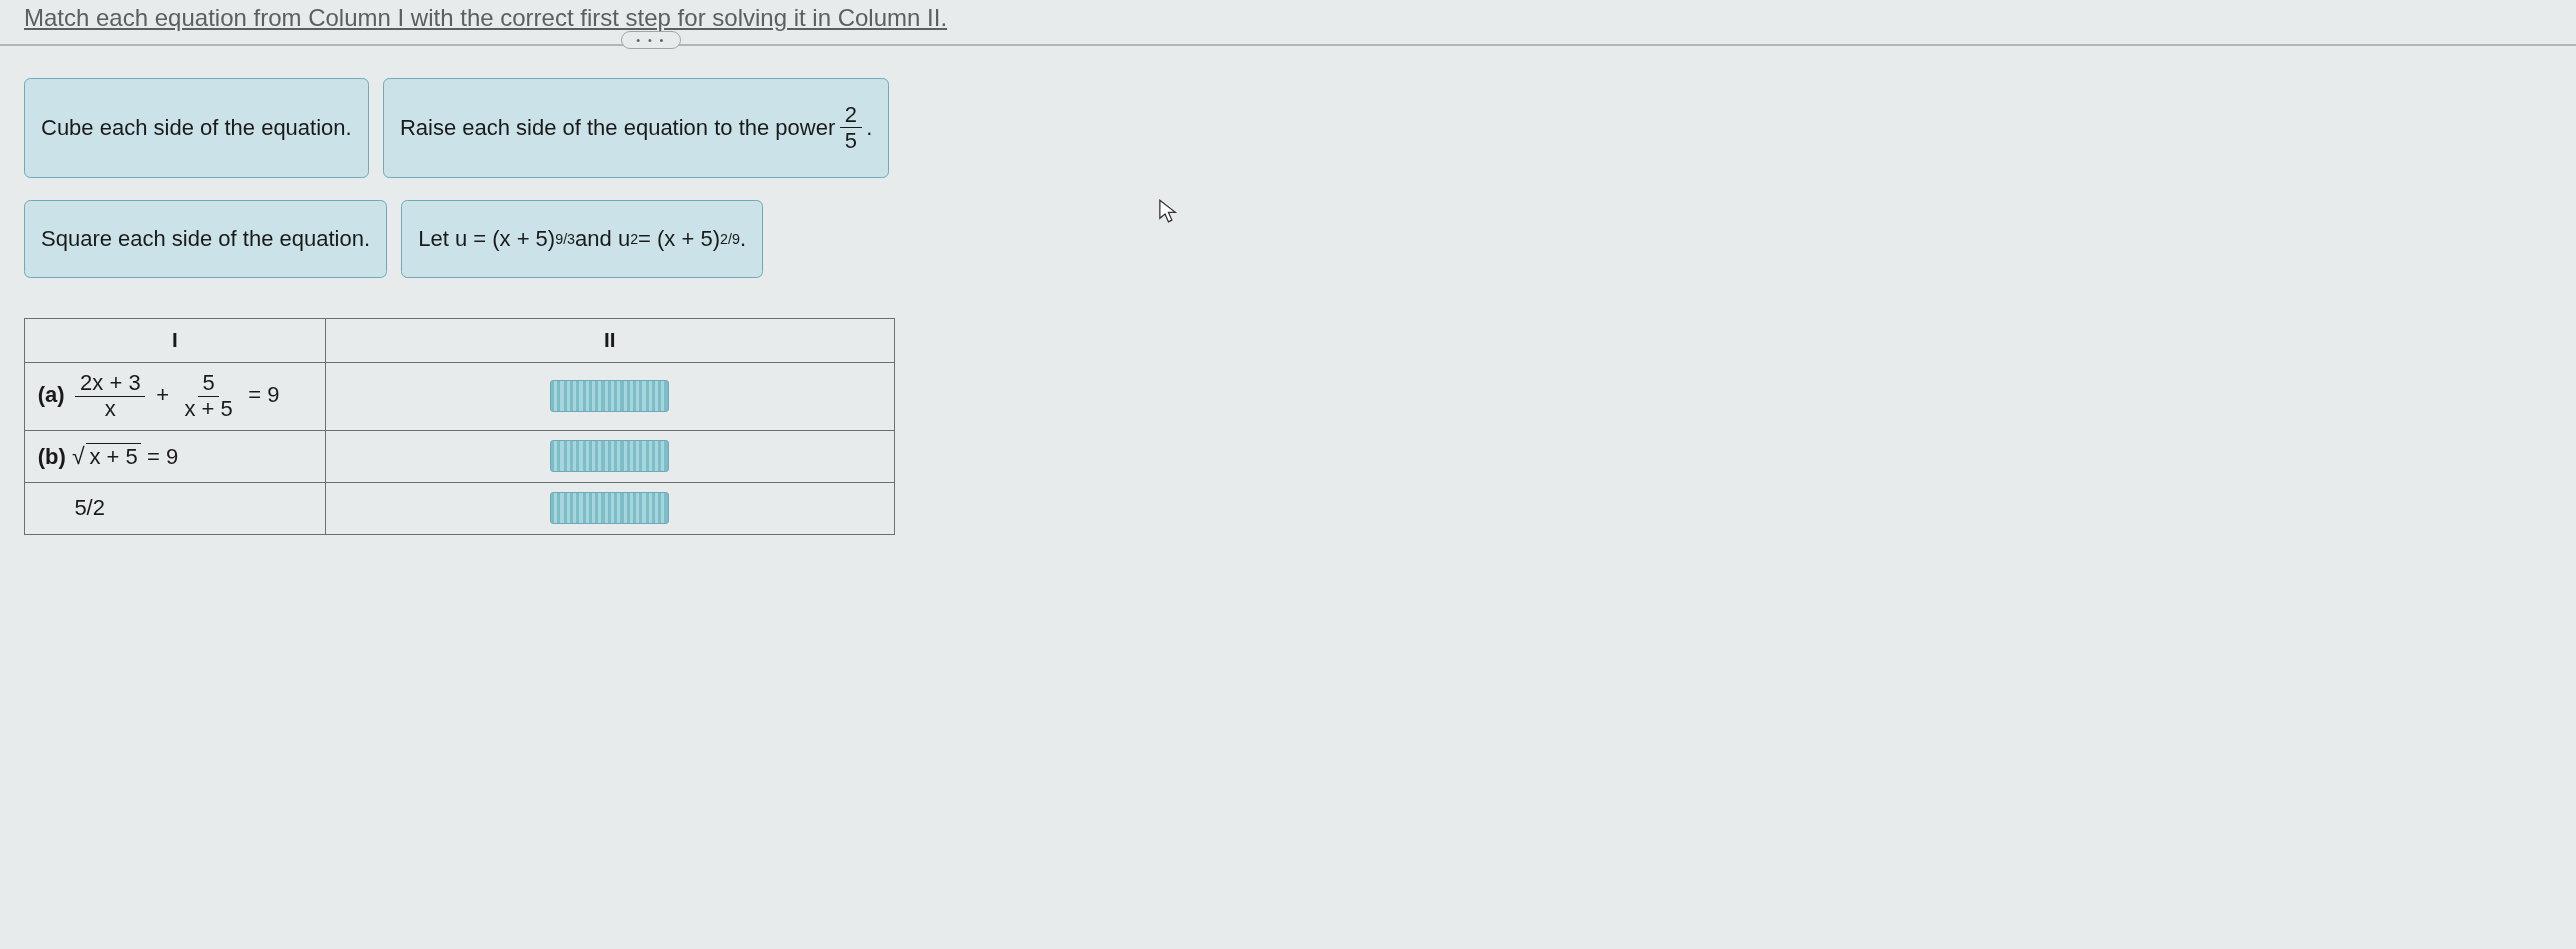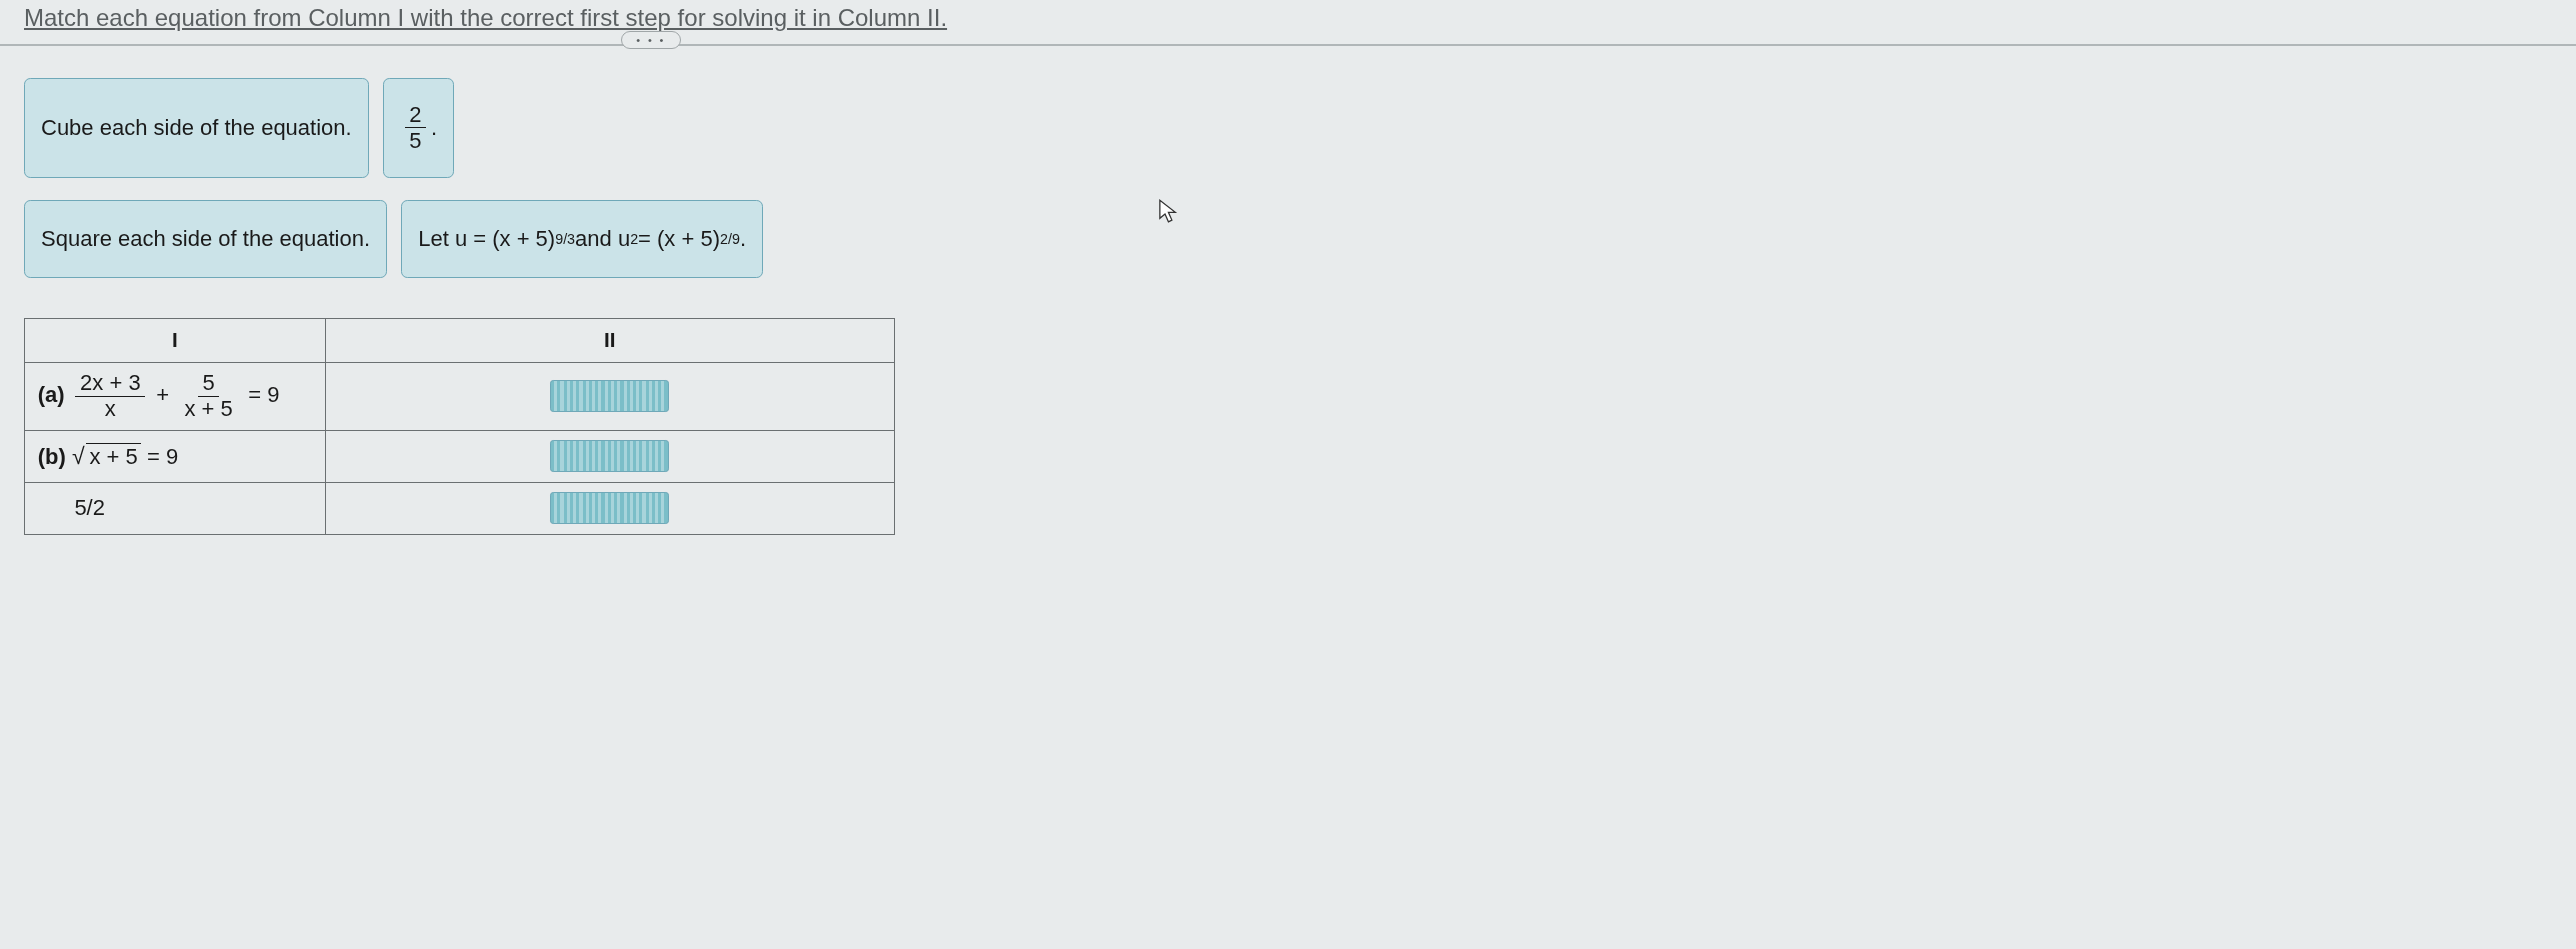--- a/index.html
+++ b/index.html
@@ -114,20 +114,21 @@
 <div class="divider">
   <div class="ellipsis-pill">• • •</div>
 </div>
 
 <div class="content">
 
   <div class="chip-rows">
     <div class="chip-row">
       <div class="chip">Cube each side of the equation.</div>
       <div class="chip tall">
+        <span>Raise each side of the equation to the power </span>
         <span class="frac">
           <span class="num">2</span>
           <span class="den">5</span>
         </span>
         <span>.</span>
       </div>
     </div>
     <div class="chip-row">
       <div class="chip">Square each side of the equation.</div>
       <div class="chip">

